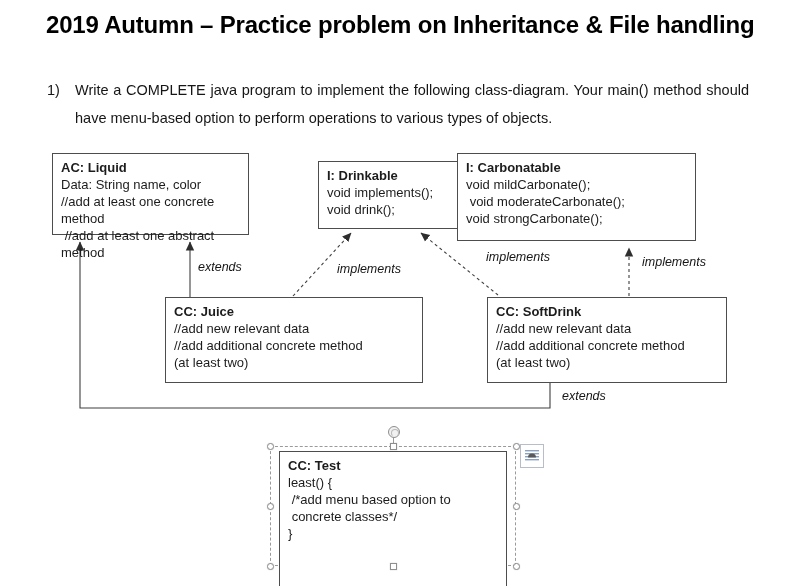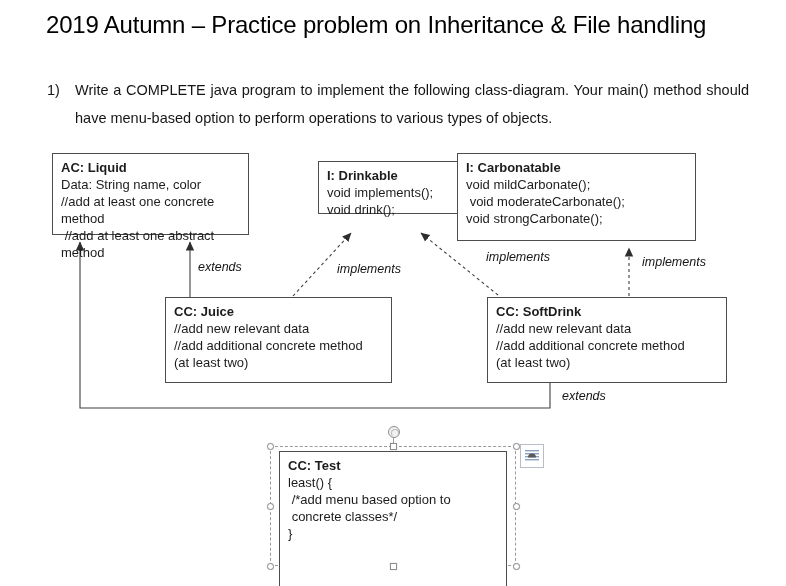--- a/index.html
+++ b/index.html
@@ -2,21 +2,21 @@
 <html><head>
 <meta charset="utf-8">
 <style>
   html,body{margin:0;padding:0;}
   body{
     width:786px;height:586px;position:relative;background:#ffffff;
     font-family:"Liberation Sans", sans-serif;color:#111;overflow:hidden;
   }
   .title{
     position:absolute;left:46px;top:11px;width:720px;
-    font-size:24px;font-weight:400;letter-spacing:-0.2px;color:#000;
+    font-size:24px;font-weight:700;letter-spacing:-0.2px;color:#000;
   }
   .problem{
     position:absolute;left:47px;top:76px;width:702px;
     font-size:14.5px;line-height:28px;display:flex;color:#161616;
   }
   .problem .num{flex:0 0 28px;}
   .problem .ptext{flex:1;text-align:justify;}
   .problem b{font-weight:400;}
 
   svg.connectors{position:absolute;left:0;top:0;z-index:0;}
@@ -90,34 +90,34 @@
   <path d="M629,296 L629,248" stroke="#3f3f3f" stroke-width="1.1" fill="none" stroke-dasharray="3 3" marker-end="url(#arr)"></path>
 </svg>
 
 <div class="cbox" style="left:52px;top:153px;width:197px;height:82px">
   <div class="t">AC: Liquid</div>
   <div class="line">Data: String name, color</div>
   <div class="line">//add at least one concrete method</div>
   <div class="line"> //add at least one abstract method</div>
 </div>
 
-<div class="cbox" style="left:318px;top:161px;width:150px;height:53px">
+<div class="cbox" style="left:318px;top:161px;width:150px;height:68px">
   <div class="t">I: Drinkable</div>
   <div class="line">void implements();</div>
   <div class="line">void drink();</div>
 </div>
 
 <div class="cbox" style="left:457px;top:153px;width:239px;height:88px">
   <div class="t">I: Carbonatable</div>
   <div class="line">void mildCarbonate();</div>
   <div class="line"> void moderateCarbonate();</div>
   <div class="line">void strongCarbonate();</div>
 </div>
 
-<div class="cbox" style="left:165px;top:297px;width:227px;height:86px">
+<div class="cbox" style="left:165px;top:297px;width:258px;height:86px">
   <div class="t">CC: Juice</div>
   <div class="line">//add new relevant data</div>
   <div class="line">//add additional concrete method</div>
   <div class="line">(at least two)</div>
 </div>
 
 <div class="cbox" style="left:487px;top:297px;width:240px;height:86px">
   <div class="t">CC: SoftDrink</div>
   <div class="line">//add new relevant data</div>
   <div class="line">//add additional concrete method</div>

